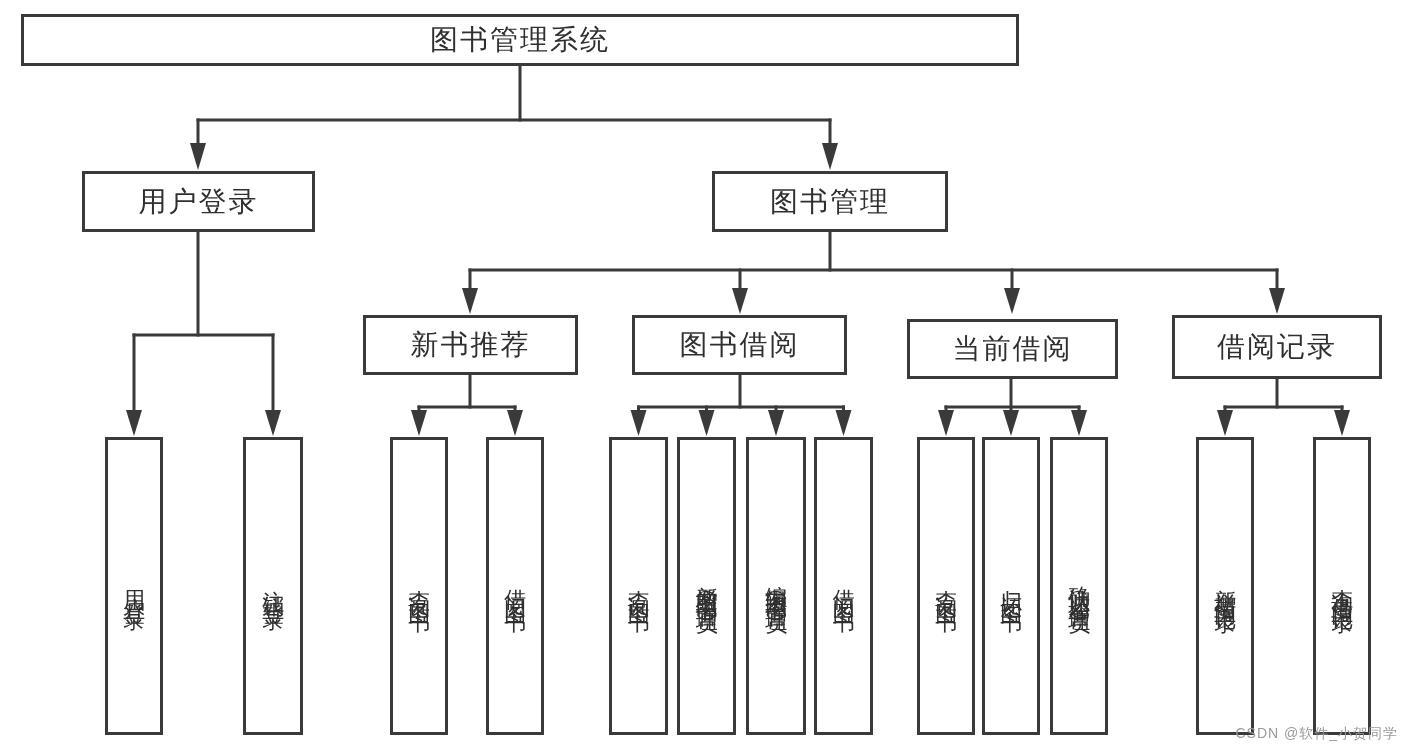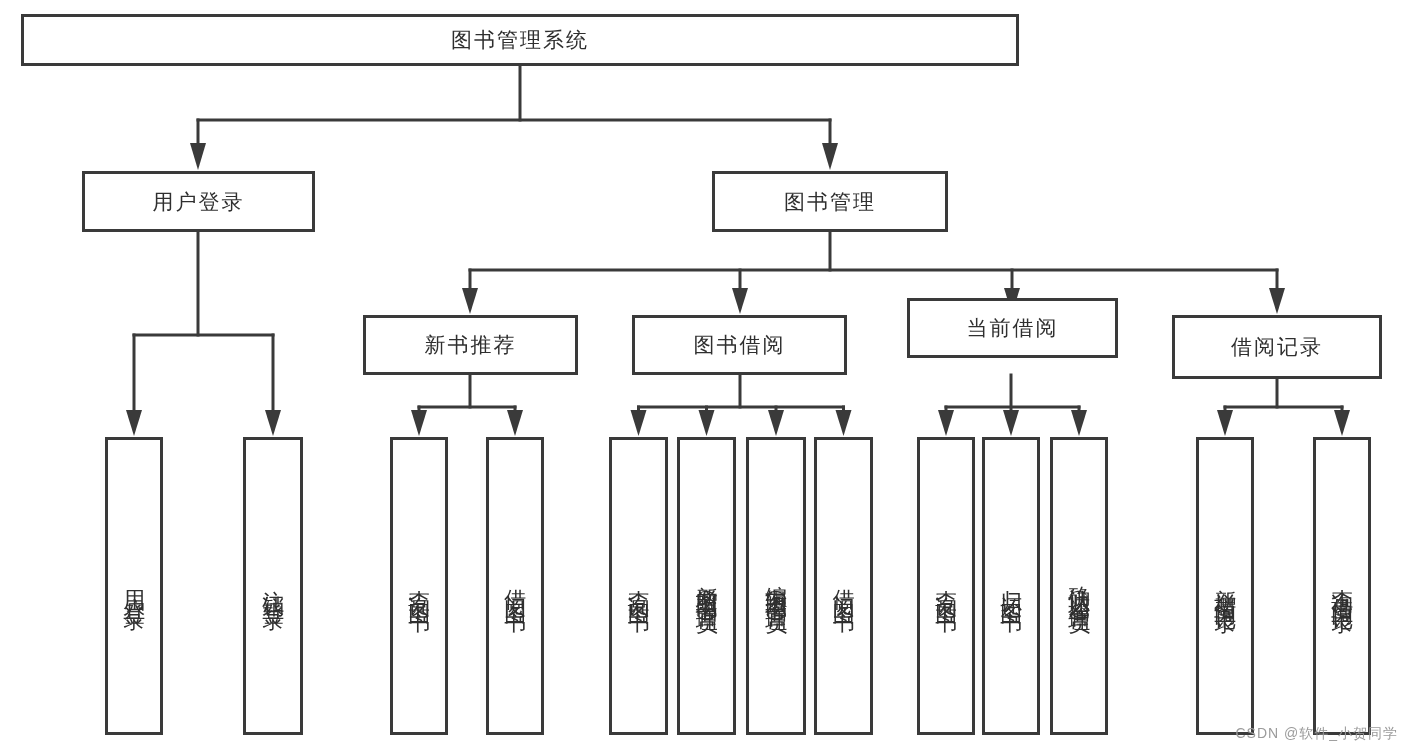--- a/index.html
+++ b/index.html
@@ -18,40 +18,40 @@
   }
   .box {
     position: absolute;
     box-sizing: border-box;
     border: 3px solid #3a3a3a;
     background: #ffffff;
     display: flex;
     align-items: center;
     justify-content: center;
     color: #2f2f2f;
-    font-size: 21px;
+    font-size: 28px;
     letter-spacing: 2px;
     text-align: center;
   }
   .vbox {
     writing-mode: vertical-rl;
     text-orientation: mixed;
     font-size: 22px;
     letter-spacing: 7px;
     line-height: 1.2;
   }
   
   .n-root { left: 21px;  top: 14px;  width: 998px; height: 52px; }
   
   .n-l2a  { left: 82px;  top: 171px; width: 233px; height: 61px; }
   .n-l2b  { left: 712px; top: 171px; width: 236px; height: 61px; }
   
   .n-l3a  { left: 363px;  top: 315px; width: 215px; height: 60px; }
   .n-l3b  { left: 632px;  top: 315px; width: 215px; height: 60px; }
-  .n-l3c  { left: 907px;  top: 298px; width: 211px; height: 60px; }
+  .n-l3c  { left: 907px;  top: 319px; width: 211px; height: 60px; }
   .n-l3d  { left: 1172px; top: 315px; width: 210px; height: 64px; }
   
   .leaf { top: 437px; height: 298px; }
   .n-u1 { left: 105px;  width: 58px; }
   .n-u2 { left: 243px;  width: 60px; }
   .n-n1 { left: 390px;  width: 58px; }
   .n-n2 { left: 486px;  width: 58px; }
   .n-b1 { left: 609px;  width: 59px; }
   .n-b2 { left: 677px;  width: 59px; letter-spacing: 4px; }
   .n-b3 { left: 746px;  width: 60px; letter-spacing: 4px; }

